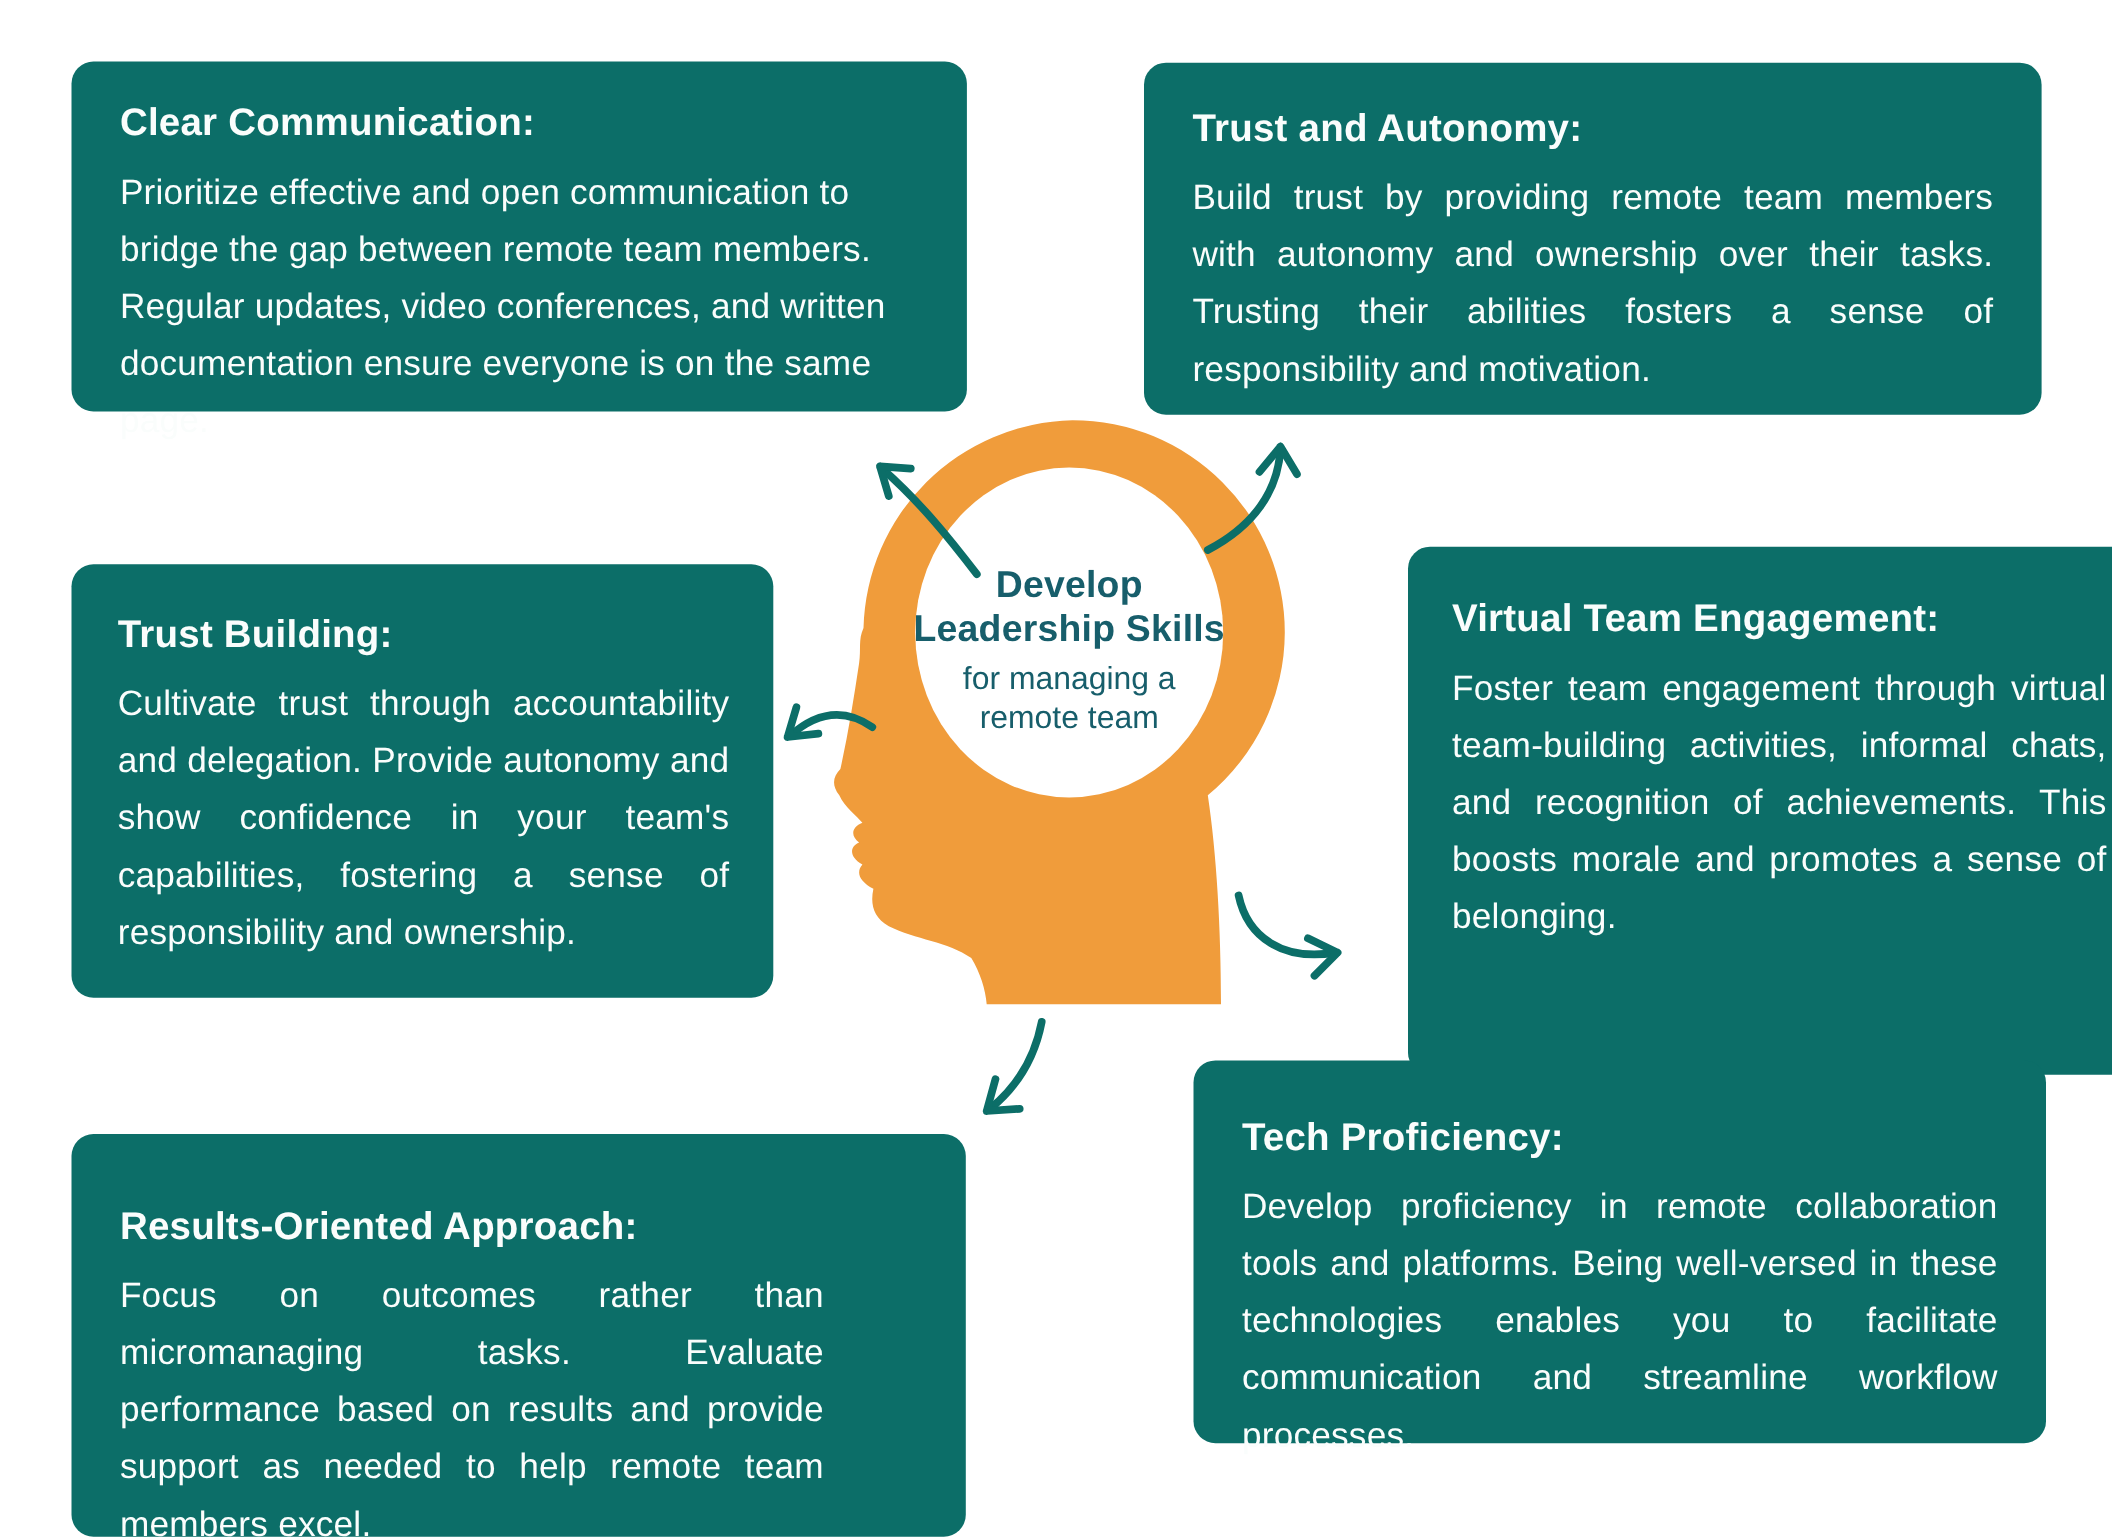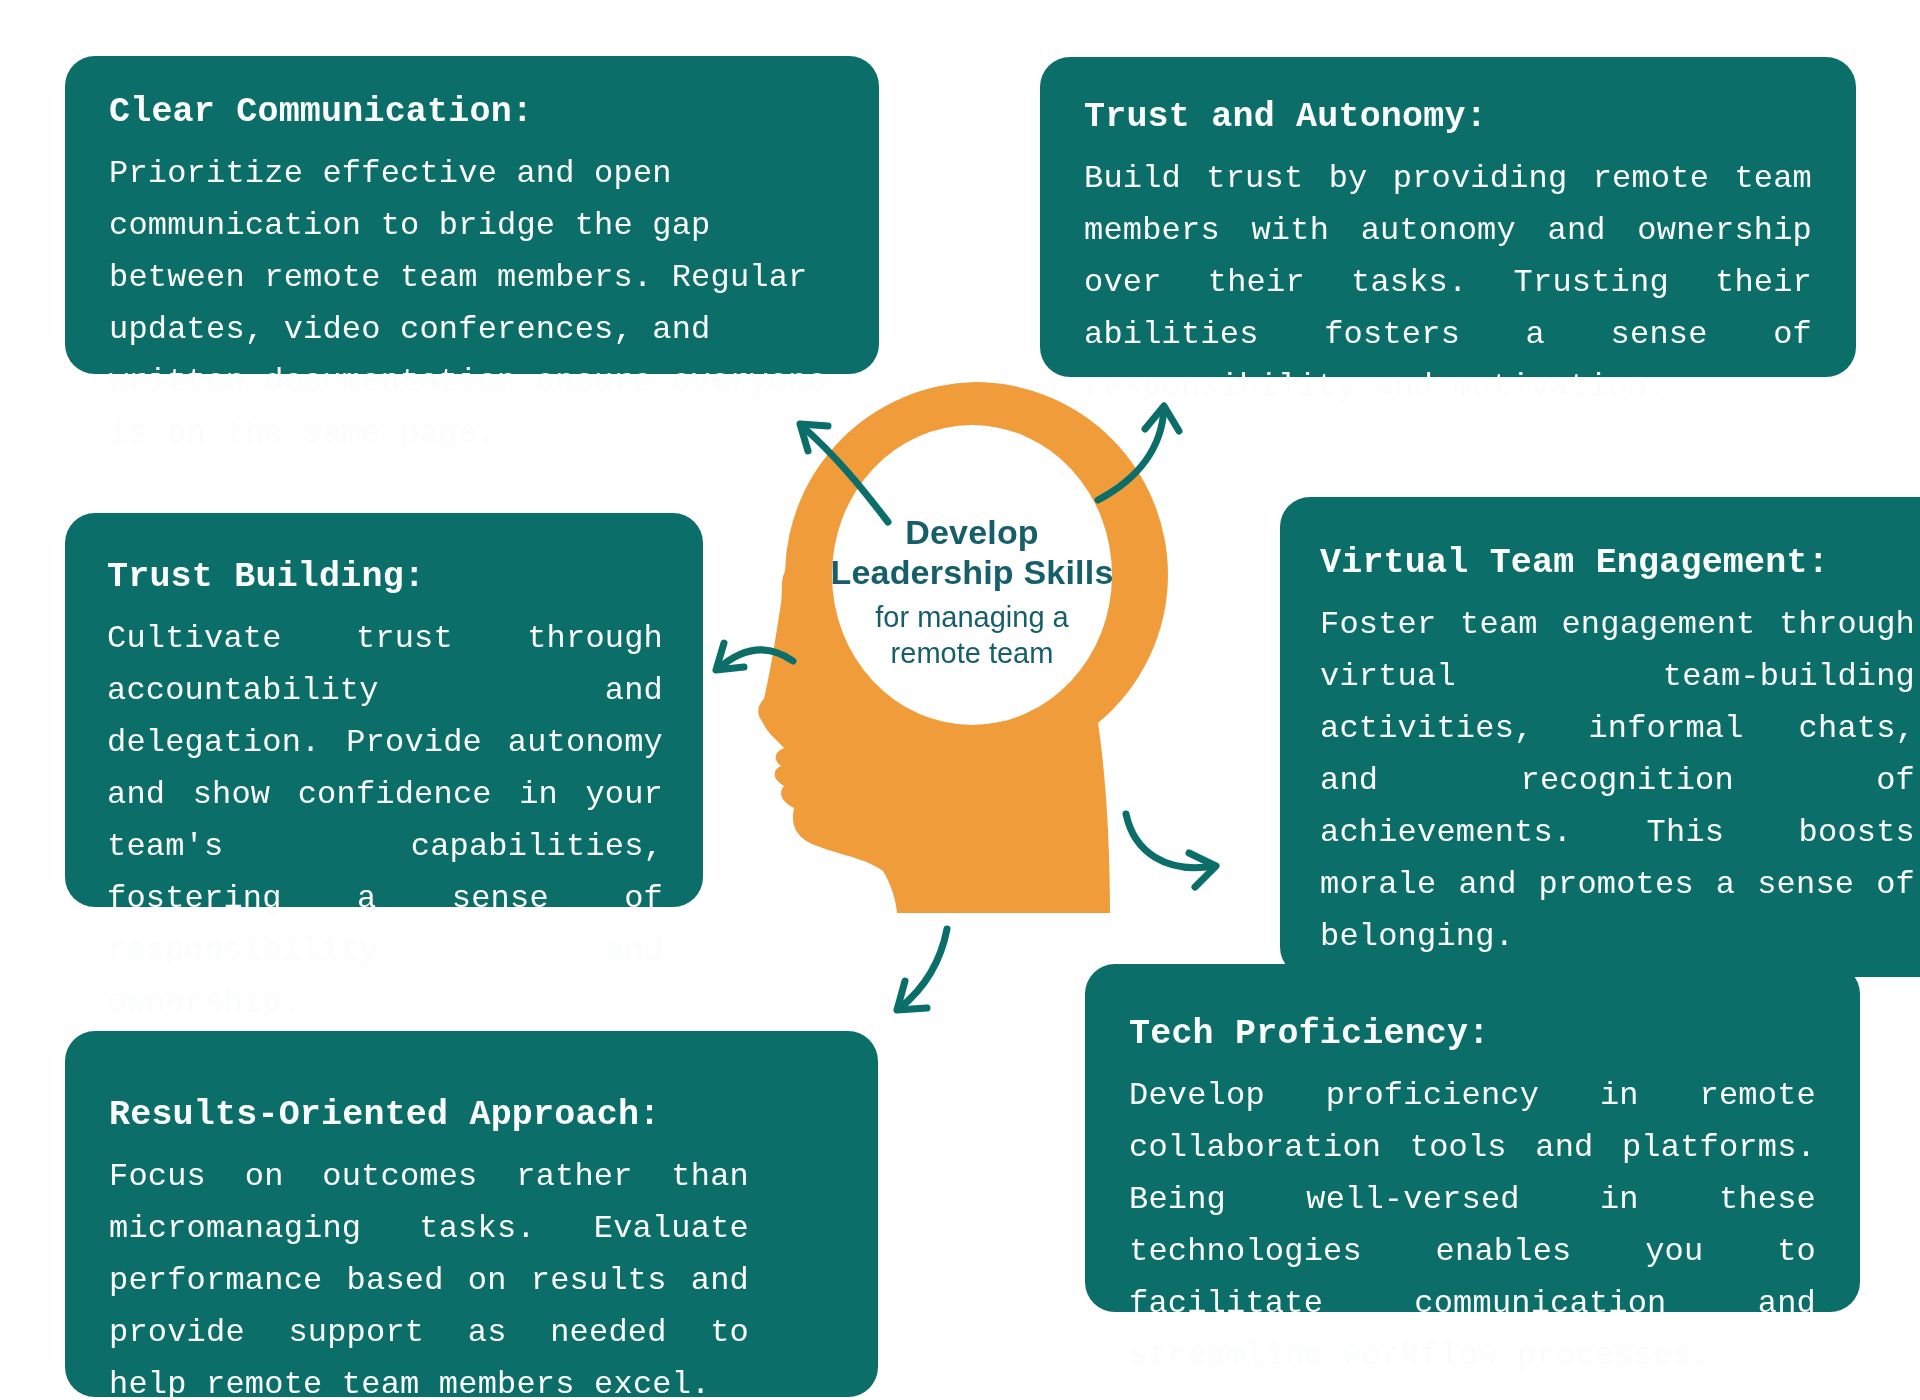--- a/index.html
+++ b/index.html
@@ -23,24 +23,23 @@
   }
   .figure-layer{
     position:absolute;left:0;top:0;width:1920px;height:1400px;
   }
   .head-fill{fill:var(--orange);}
   .brain-fill{fill:#FFFFFF;}
   .arrow{stroke:var(--teal);stroke-width:7;fill:none;stroke-linecap:round;stroke-linejoin:round;}
   .card{
     position:absolute;
     background:var(--teal);
-    border-radius:30px;
+    border-radius:20px;
     color:var(--card-text);
     padding:36px 44px 30px 44px;
-    font-family:Liberation Mono, monospace;
   }
   .card-heading{
     font-size:35px;
     font-weight:700;
     letter-spacing:.2px;
     margin-bottom:16px;
   }
   .card-body{
     font-size:32px;
     letter-spacing:.2px;

